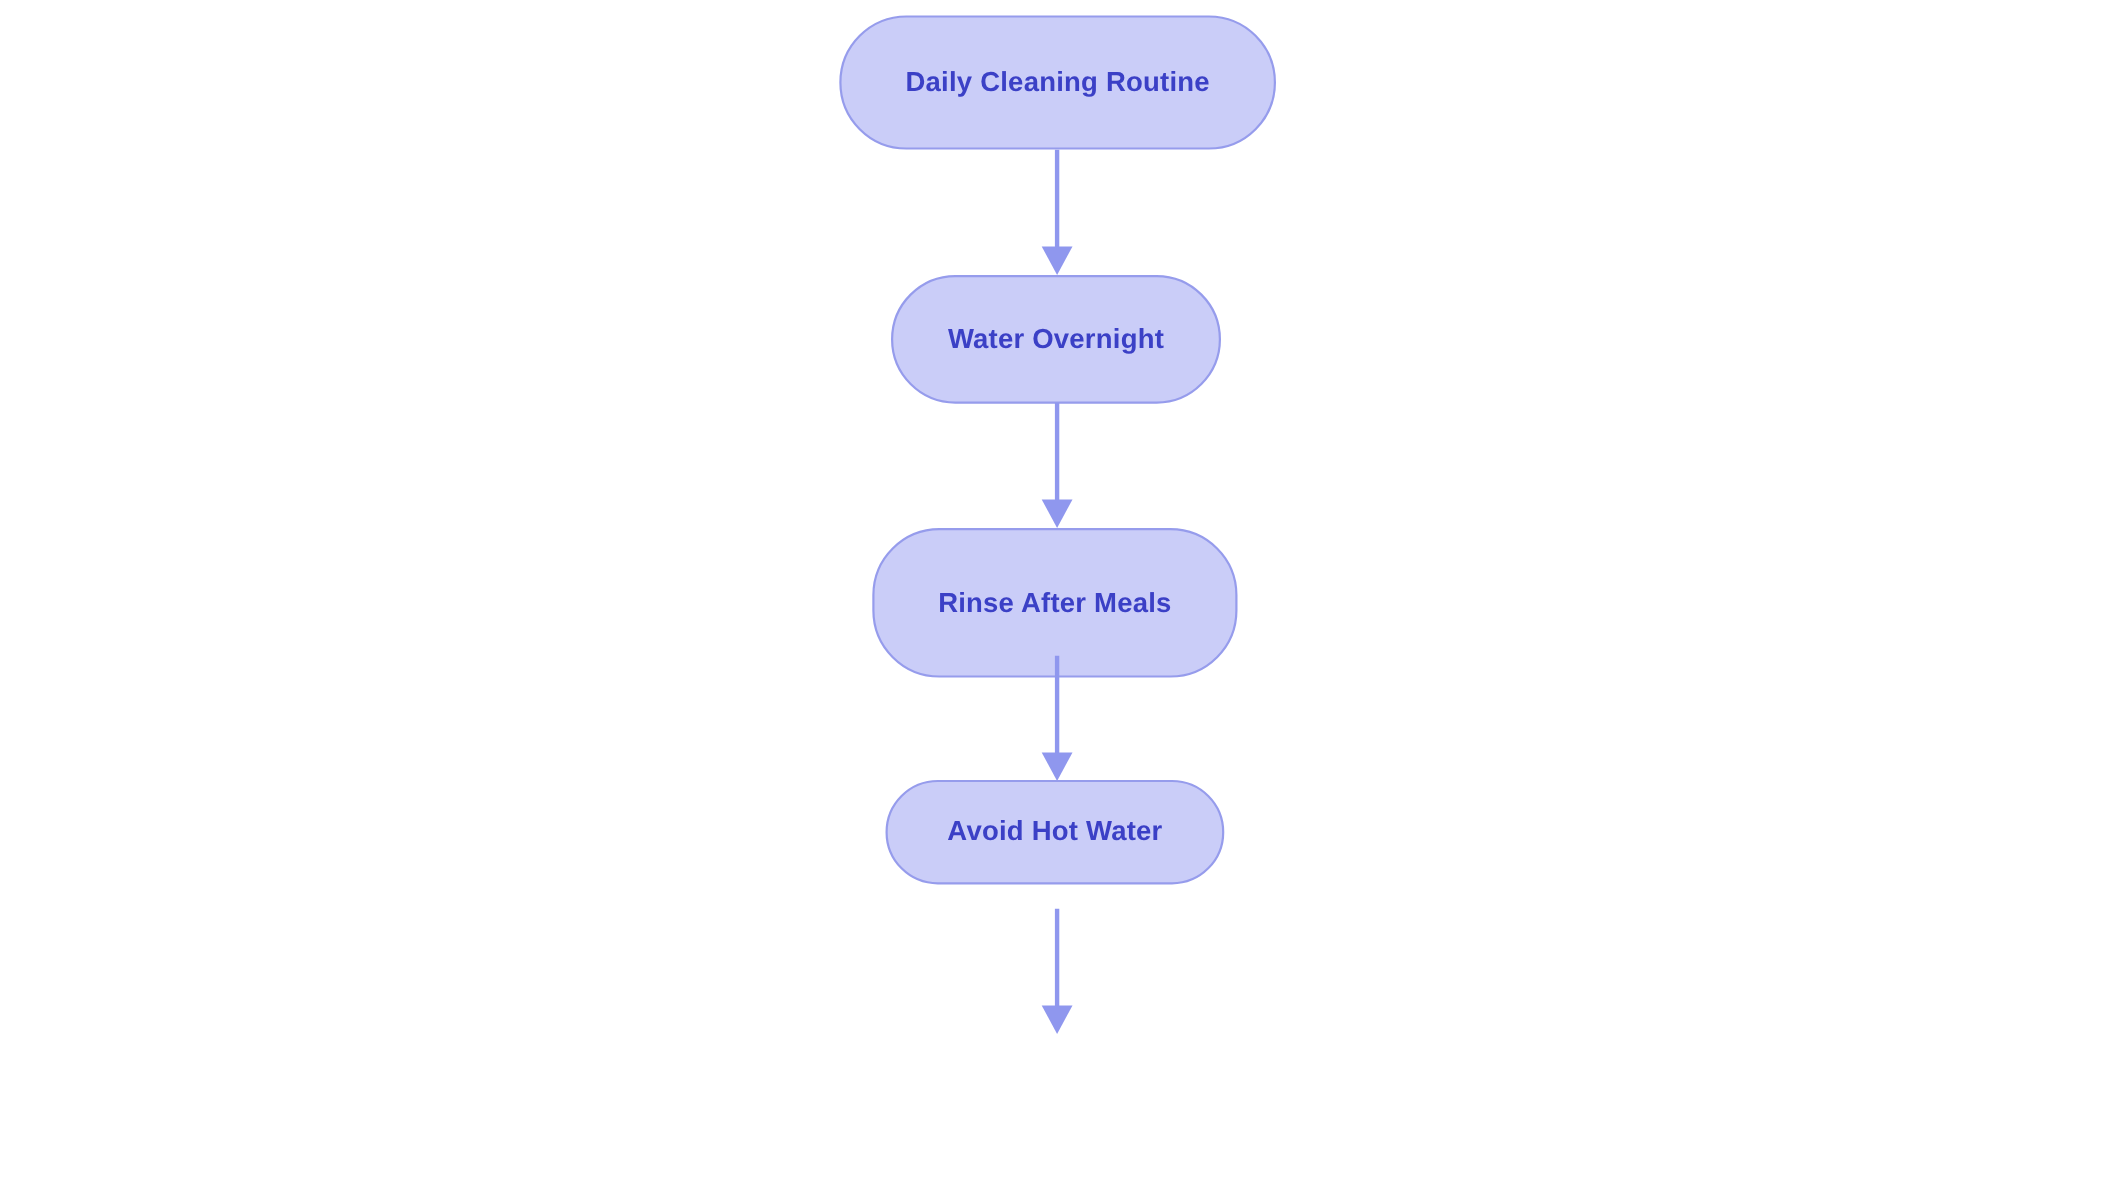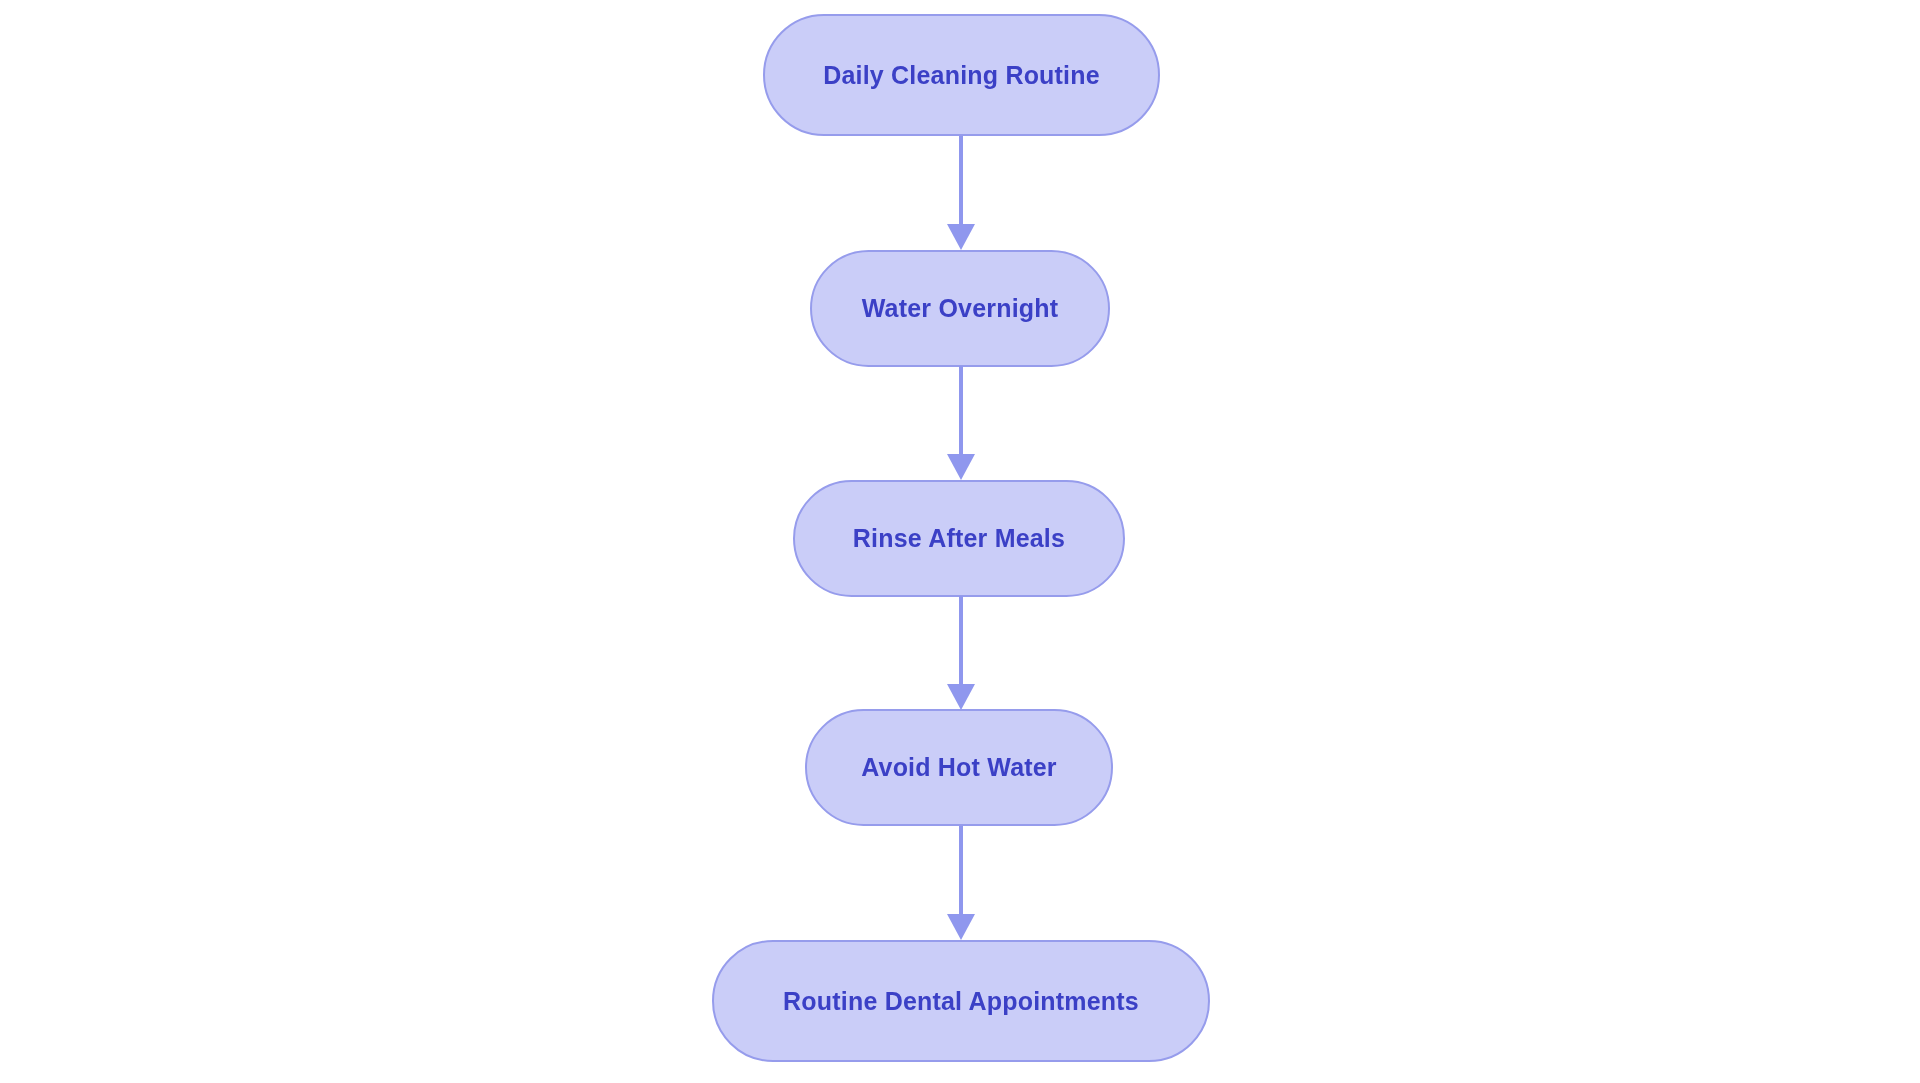--- a/index.html
+++ b/index.html
@@ -25,22 +25,22 @@
     align-items: center;
     justify-content: center;
     color: var(--node-text, #3b40c6);
     font-size: 25px;
     font-weight: 700;
     letter-spacing: 0.2px;
     white-space: nowrap;
   }
   .node-1 { left: 763px; top: 14px;  width: 397px; height: 122px; }
   .node-2 { left: 810px; top: 250px; width: 300px; height: 117px; }
-  .node-3 { left: 793px; top: 480px; width: 332px; height: 117px; }
-  .node-4 { left: 805px; top: 709px; width: 308px; height: 117px; }
+  .node-3 { left: 793px; top: 480px; width: 332px; height: 136px; }
+  .node-4 { left: 805px; top: 709px; width: 308px; height: 95px; }
   .node-5 { left: 712px; top: 940px; width: 498px; height: 122px; }
   .arrow {
     position: absolute;
     left: 941px;
     width: 40px;
     height: 114px;
     color: var(--arrow, #8f97ee);
   }
   .arrow-1 { top: 136px; }
   .arrow-2 { top: 366px; }
@@ -81,17 +81,14 @@
 
   <div class="node node-4">
     <span>Avoid Hot Water</span>
   </div>
 
   <svg class="arrow arrow-4" viewBox="0 0 40 114" preserveAspectRatio="none">
     <line x1="20" y1="0" x2="20" y2="90" stroke="currentColor" stroke-width="4"></line>
     <polygon points="6,88 34,88 20,114" fill="currentColor"></polygon>
   </svg>
 
-  <div class="node node-5">
-    <span>Routine Dental Appointments</span>
-  </div>
 
 </div>
 
 </body></html>

